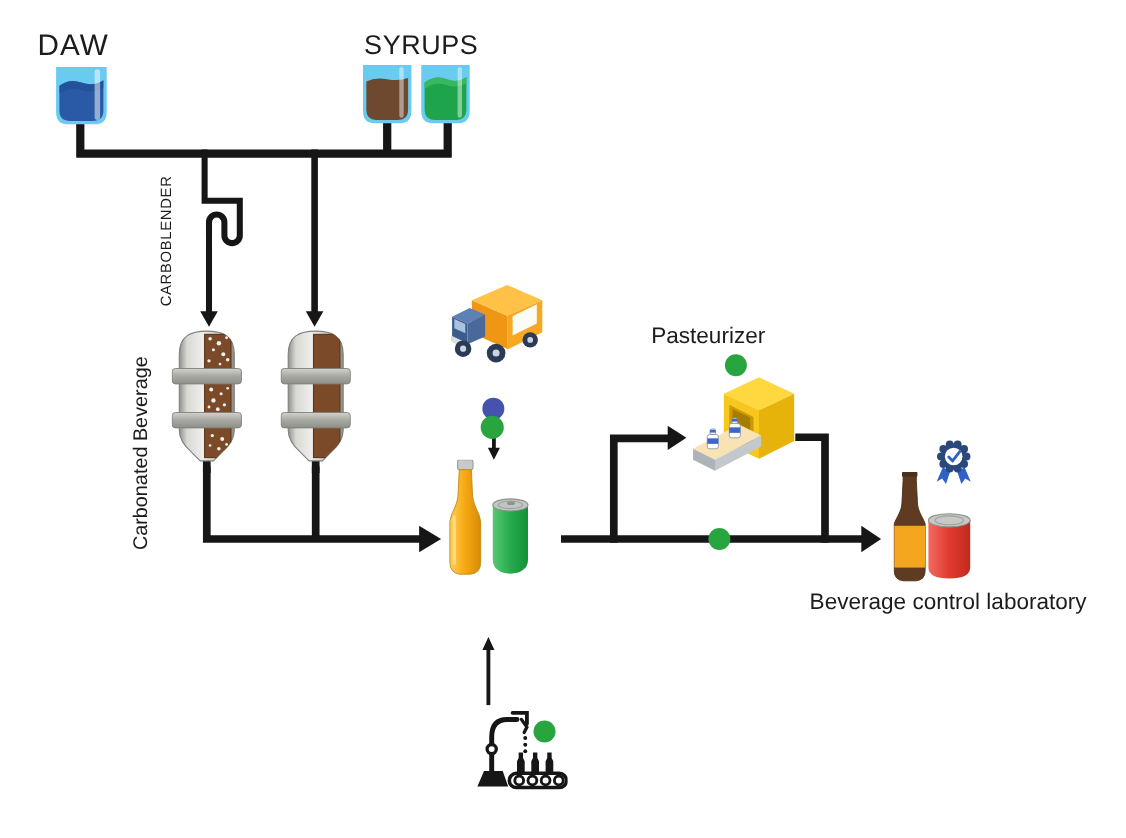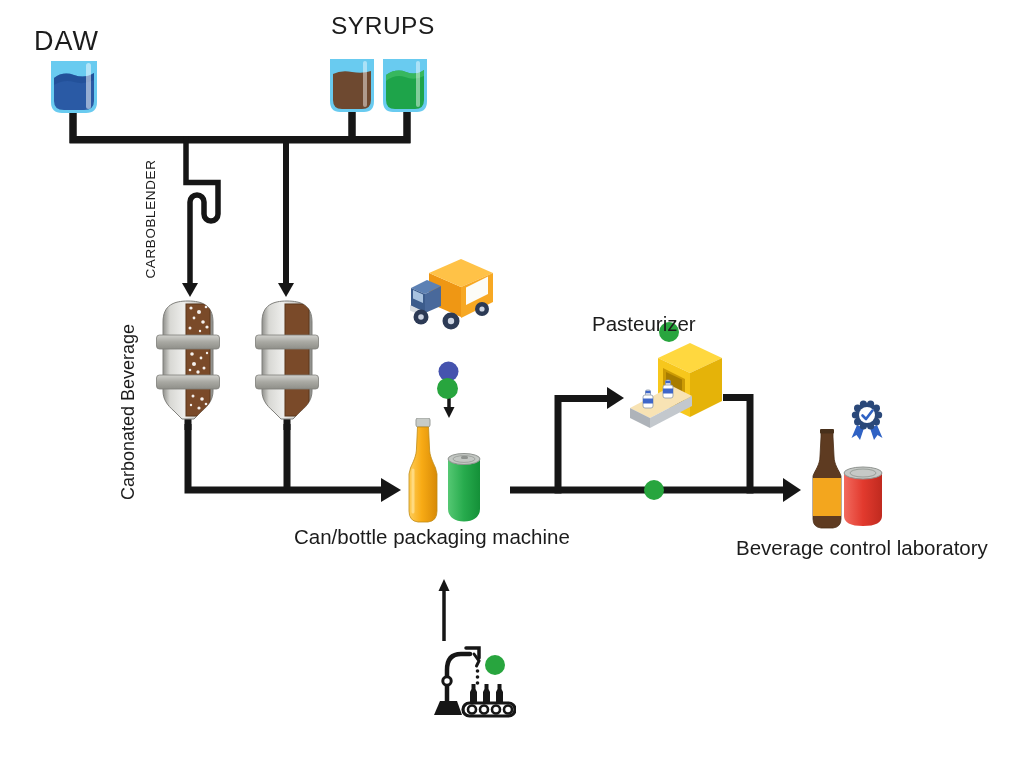--- a/index.html
+++ b/index.html
@@ -271,27 +271,26 @@
     </g>
     <g fill="#161616">
       <path d="M40 66 V55 L41.5 52 V47 H45.5 V52 L47 55 V66 Z"></path>
       <path d="M53 66 V55 L54.5 52 V47 H58.5 V52 L60 55 V66 Z"></path>
       <path d="M66 66 V55 L67.5 52 V47 H71.5 V52 L73 55 V66 Z"></path>
     </g>
   </svg>
 
   <div class="label c" style="left:34px;top:26px;width:84px;font-size:27px;letter-spacing:1px">DAW</div>
 
-  <div class="label c" style="left:331px;top:12px;width:100px;font-size:24.5px;letter-spacing:0.5px">SYRUPS</div>
+  <div class="label c" style="left:331px;top:28px;width:100px;font-size:24.5px;letter-spacing:0.5px">SYRUPS</div>
 
   <div class="label vlabel" style="left:92px;top:210px;width:120px;height:18px;font-size:13.5px;letter-spacing:0.6px">CARBOBLENDER</div>
 
   <div class="label vlabel" style="left:24px;top:401px;width:210px;height:22px;font-size:18px">Carbonated Beverage</div>
 
 
-  <div class="label c" style="left:294px;top:525px;width:302px;font-size:20.5px">Can/bottle packaging machine</div>
-
-  <div class="label c" style="left:592px;top:312px;width:110px;font-size:20.5px">Pasteurizer</div>
+
+  <div class="label c" style="left:592px;top:294px;width:110px;font-size:20.5px">Pasteurizer</div>
 
   <div class="label c" style="left:736px;top:536px;width:250px;font-size:20.5px">Beverage control laboratory</div>
 
 
 </div>
 
 </body></html>

